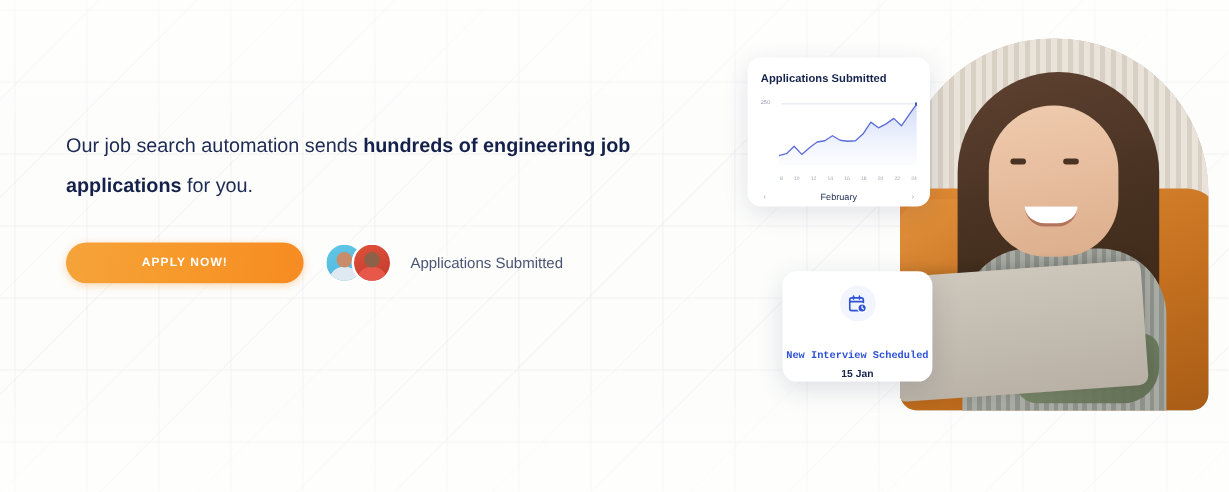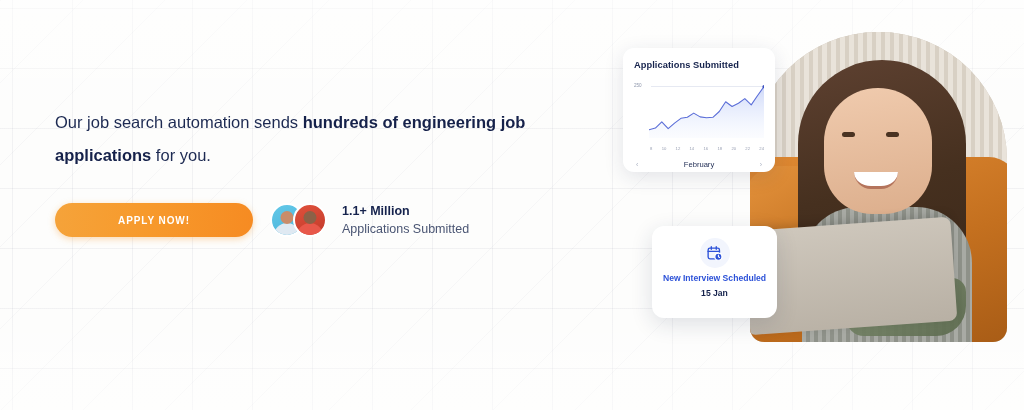--- a/index.html
+++ b/index.html
@@ -317,24 +317,25 @@
   }
   #interview-icon {
     width: 30px; height: 30px;
     border-radius: 50%;
     background: #f2f5fd;
     display: flex;
     align-items: center;
     justify-content: center;
   }
   #interview-title {
-    margin-top: 5px;
+    margin-top: 23px;
     font-size: 8.6px;
     font-weight: bold;
     color: #2d52d8;
+    font-family: Liberation Mono, monospace;
   }
   #interview-date {
     margin-top: 5px;
     font-size: 8.6px;
     font-weight: bold;
     color: #16234d;
   }
 
   
   #community-card {
@@ -407,21 +408,20 @@
           <span class="av-body"></span>
           <span class="av-head"></span>
         </div>
         <div class="avatar avatar-b">
           <span class="av-body"></span>
           <span class="av-head"></span>
         </div>
       </div>
 
       <div id="stat-text">
-        <div id="stat-count">1.1+ Million</div>
         <div id="stat-label">Applications Submitted</div>
       </div>
 
     </div>
   </div>
 
   <div id="visual">
 
     <div id="photo">
       <div class="ph-wall"></div>

